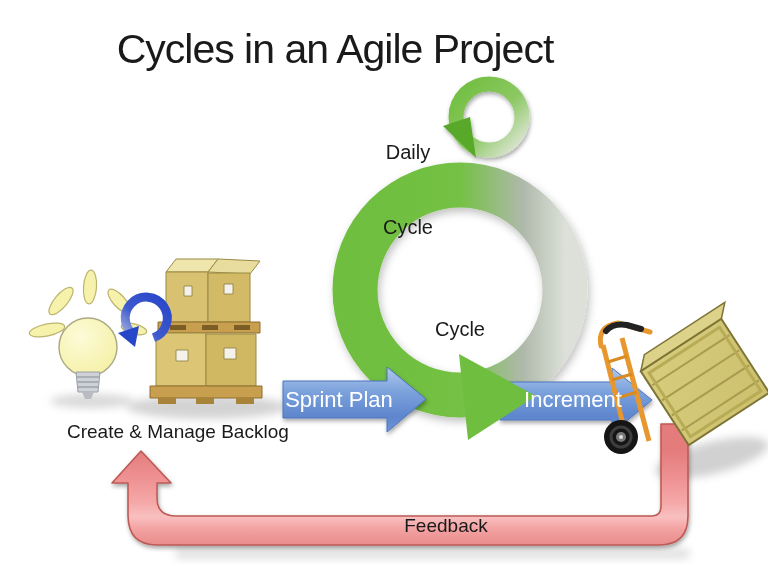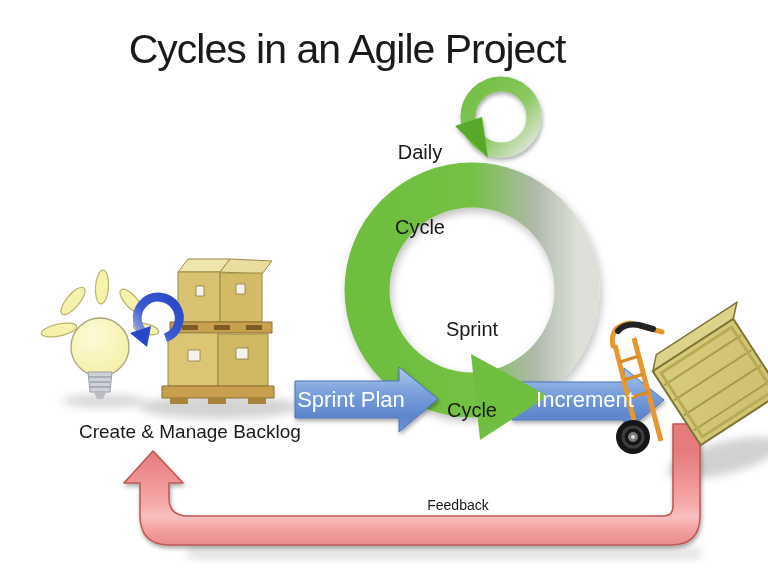--- a/index.html
+++ b/index.html
@@ -1,34 +1,34 @@
 <!DOCTYPE html>
 <html style="--background: #ffffff; --text: #1a1a1a; --cycle-green: #6fbe3f; --cycle-green-dark: #58a82c; --cycle-fade: #dce0d8; --arrow-blue-light: #afc9ec; --arrow-blue: #7ba1dc; --arrow-blue-deep: #5e86cd; --arrow-blue-border: #4c74bd; --feedback-pink: #f2a0a0; --feedback-pink-light: #f9c0c0; --feedback-head: #e47c7c; --feedback-border: #bd5a55; --bulb-yellow: #f6f2ac; --bulb-glass: #f4ee9e; --box-tan: #d8c272; --pallet-wood: #c89f4f; --crate-olive: #ccc06e; --truck-orange: #e8962e; --circ-arrow-blue: #2746c8;"><head>
 <meta charset="utf-8">
 <style>
   html,body{margin:0;padding:0;}
   body{
     width:768px;height:576px;overflow:hidden;
     background:var(--background,#ffffff);
     font-family:"Liberation Sans",sans-serif;
   }
-  .slide{position:relative;width:656px;height:576px;background:var(--background,#ffffff);margin-left:12px;}
+  .slide{position:relative;width:656px;height:576px;background:var(--background,#ffffff);}
   .slide svg{position:absolute;left:0;top:0;}
   .txt{position:absolute;color:var(--text,#1a1a1a);text-align:center;white-space:pre;}
   .title{
     top:26px;left:0;right:0;padding-left:14px;
     font-size:41px;letter-spacing:-1px;font-weight:400;
   }
   .daily-label{left:377px;top:90px;width:62px;font-size:20px;line-height:25px;}
   .sprint-label{left:408px;top:262px;width:104px;font-size:20px;line-height:27px;}
   .arrow-label{font-size:22px;color:#ffffff;line-height:20px;}
   .sprint-plan-label{left:285px;top:390px;width:108px;}
   .increment-label{left:517px;top:390px;width:112px;}
   .backlog-label{left:67px;top:421px;width:210px;font-size:19px;}
-  .feedback-label{left:386px;top:497px;width:120px;font-size:14px;}
+  .feedback-label{left:386px;top:515px;width:120px;font-size:19px;}
 </style>
 </head>
 <body>
 
 <div class="slide">
 
   <svg width="768" height="576" viewBox="0 0 768 576">
     <defs>
       <linearGradient id="gBigRing" x1="0" y1="0" x2="1" y2="0">
         <stop offset="0" style="stop-color:var(--cycle-green,#6fbe3f)"></stop>
@@ -177,21 +177,20 @@
   </svg>
 
   <div class="txt title">Cycles in an Agile Project</div>
 
   <div class="txt daily-label">
     <div>Daily</div>
     <div>Cycle</div>
   </div>
 
   <div class="txt sprint-label">
-    <div>Sprint</div>
     <div>Cycle</div>
   </div>
 
   <div class="txt arrow-label sprint-plan-label">Sprint Plan</div>
   <div class="txt backlog-label">Create &amp; Manage Backlog</div>
   <div class="txt arrow-label increment-label">Increment</div>
   <div class="txt feedback-label">Feedback</div>
 </div>
 
 </body></html>

